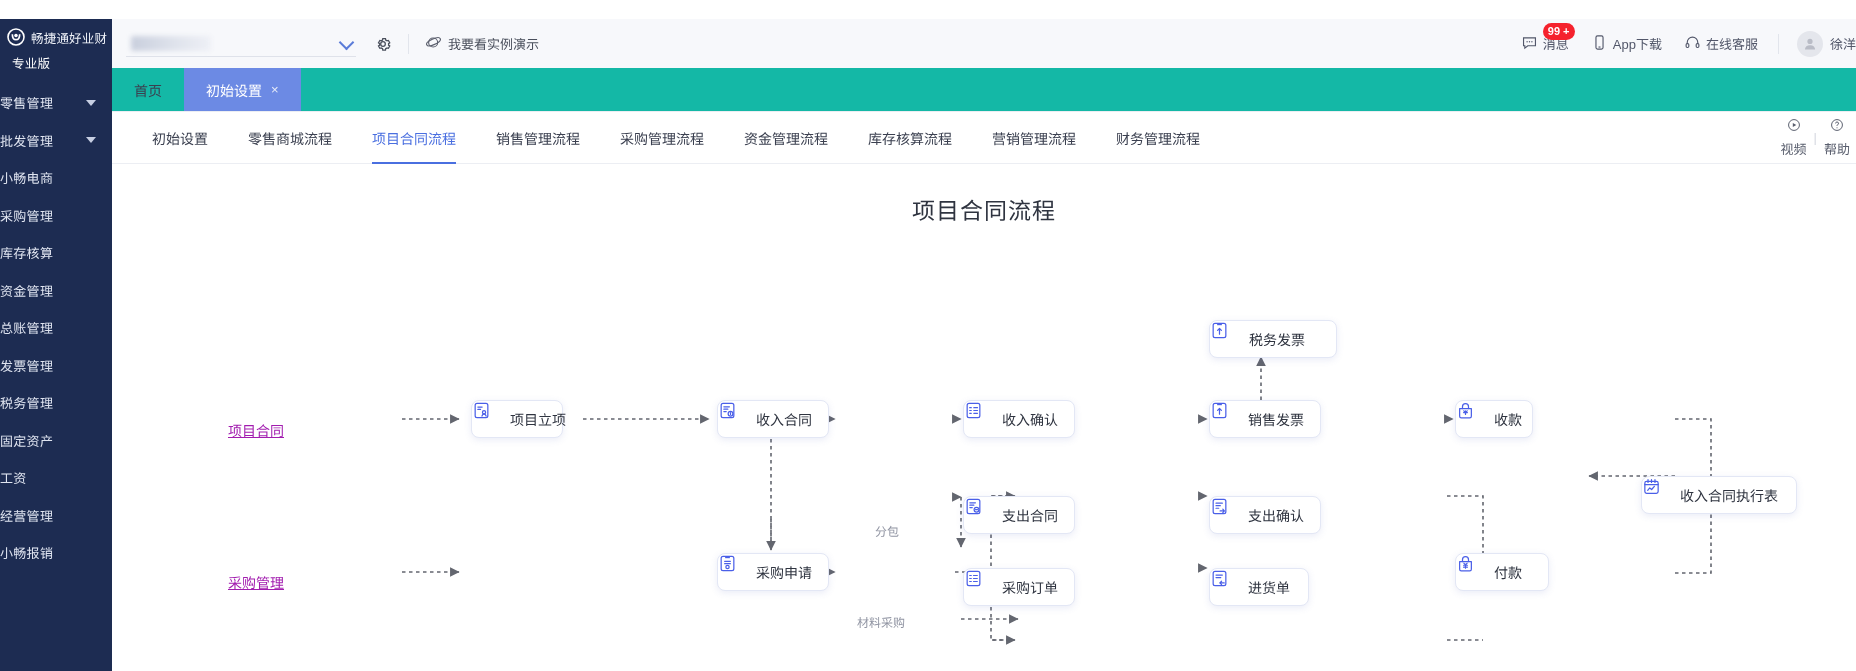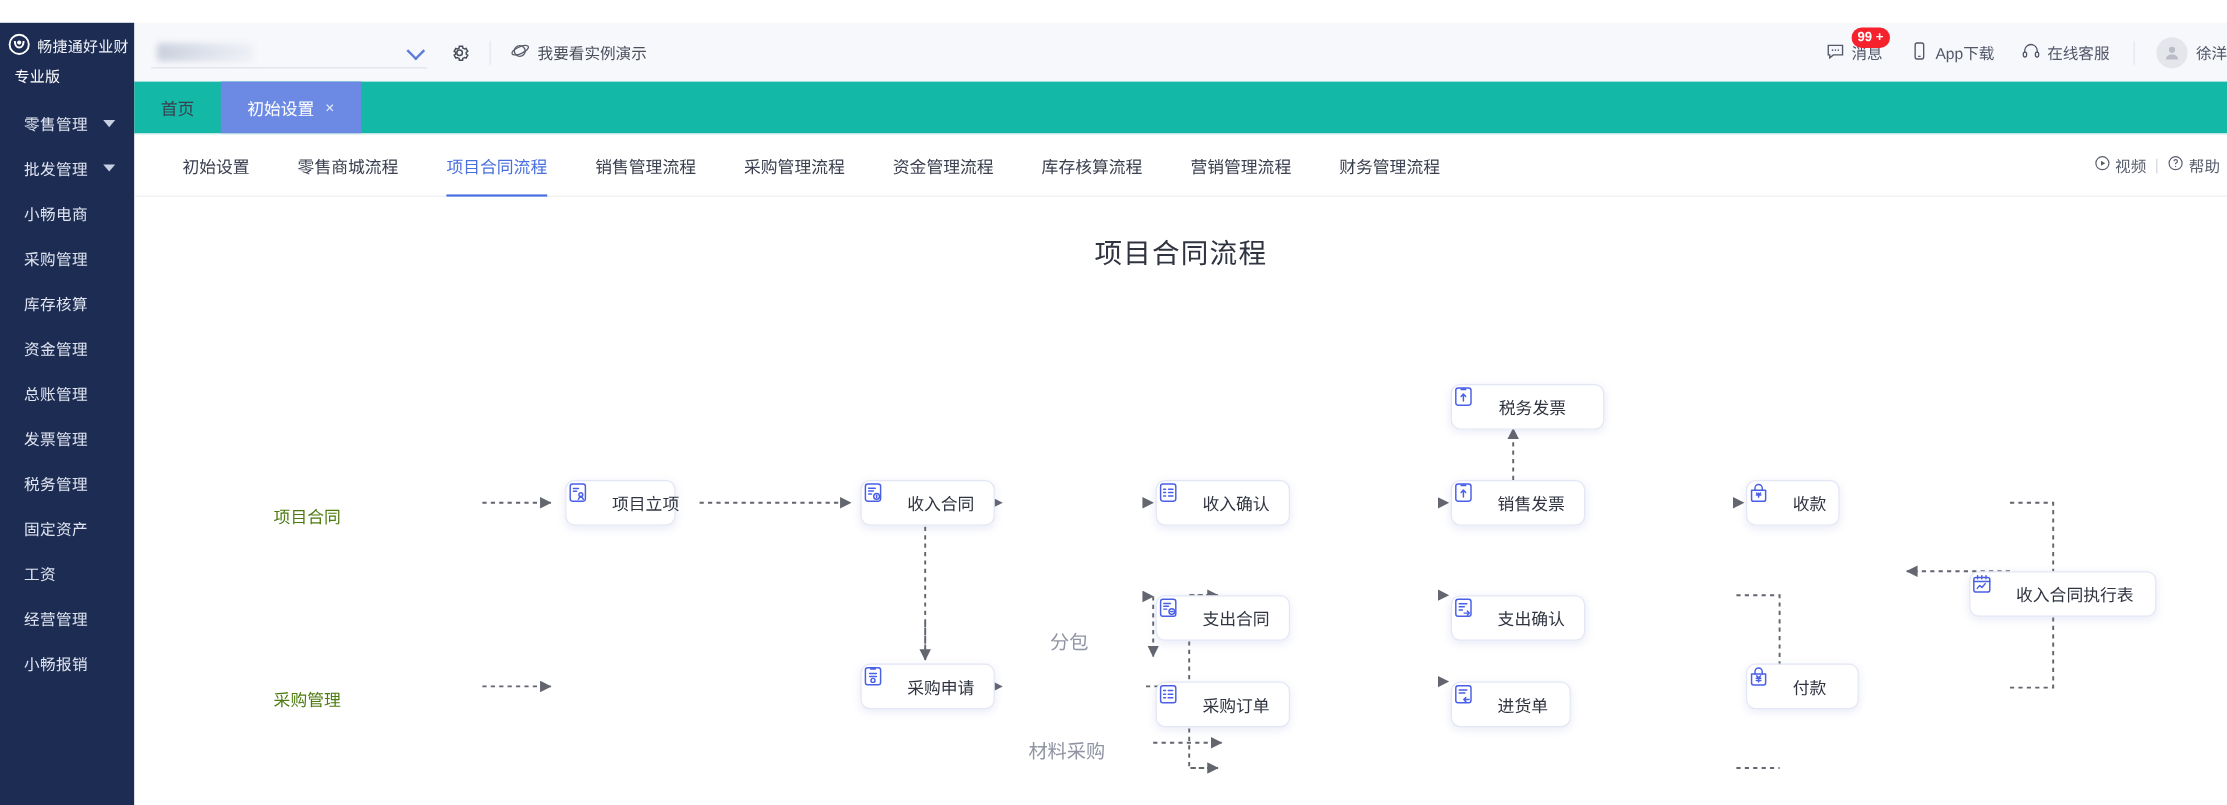--- a/index.html
+++ b/index.html
@@ -30,21 +30,20 @@
     white-space: nowrap; position: relative;
   }
   .logo-sub {
     color: #ffffff; font-size: 12.5px; margin: 6px 0 0 6px; letter-spacing: .3px;
   }
 
   .menu { margin-top: 2px; }
   .menu-item {
     height: 37.5px;
     display: flex; align-items: center;
-    padding-left: 20px;
     color: #dfe4f0; font-size: 13px; letter-spacing: .3px;
     cursor: pointer; position: relative;
     white-space: nowrap;
   }
   .caret {
     position: absolute; right: 16px; top: 50%; transform: translateY(-50%);
     width: 0; height: 0;
     border-left: 5px solid transparent; border-right: 5px solid transparent;
     border-top: 6px solid #c7cfe3;
   }
@@ -133,21 +132,21 @@
   }
   .subtab.active { color: #4a6fe0; }
   .subtab.active::after {
     content: ""; position: absolute; left: 0; right: 0; bottom: 0;
     height: 2px; background: #4a6fe0;
   }
   .subtabs-right {
     margin-left: auto; display: flex; align-items: center;
     color: #5a5f6e; font-size: 13px; padding-right: 6px; gap: 7px;
   }
-  .subtabs-right .lnk { display: flex; align-items: center; gap: 4px; cursor: pointer; }
+  .subtabs-right .lnk { display: flex; align-items: center; gap: 4px; cursor: pointer; flex-direction: column; }
   .subtabs-right .bar { color: #d6d9e0; }
 
   
   .canvas { position: absolute; left: 112px; top: 164px; right: 0; bottom: 0; background: #fff; }
   .page-title {
     position: absolute; left: 0; right: 0; top: 28px;
     text-align: center; font-size: 23px; color: #2f3440; letter-spacing: 1px;
   }
   .flow { position: absolute; left: 0; top: 0; width: 1744px; height: 507px; }
   .flow svg { position: absolute; left: 0; top: 0; }
@@ -162,24 +161,24 @@
     display: flex; align-items: center;
     padding: 0 14px 0 11px;
     gap: 8px;
     cursor: pointer;
     white-space: nowrap;
   }
   .node .nlabel { font-size: 14px; color: #2f3440; }
   .node .nicon { width: 19px; height: 19px; flex: none; display: flex; }
 
   .rowlabel {
-    position: absolute; font-size: 14px; color: #4d7c0f; white-space: nowrap;
+    position: absolute; font-size: 14px; color: #a21caf; white-space: nowrap; text-decoration: underline;
   }
   .edgelabel {
-    position: absolute; font-size: 16px; color: #9195a3; white-space: nowrap;
+    position: absolute; font-size: 12px; color: #9195a3; white-space: nowrap;
   }
 </style>
 </head>
 <body>
 
 <div id="app">
 
   <aside class="sidebar">
     <div class="logo-block">
       <div class="logo-row">

